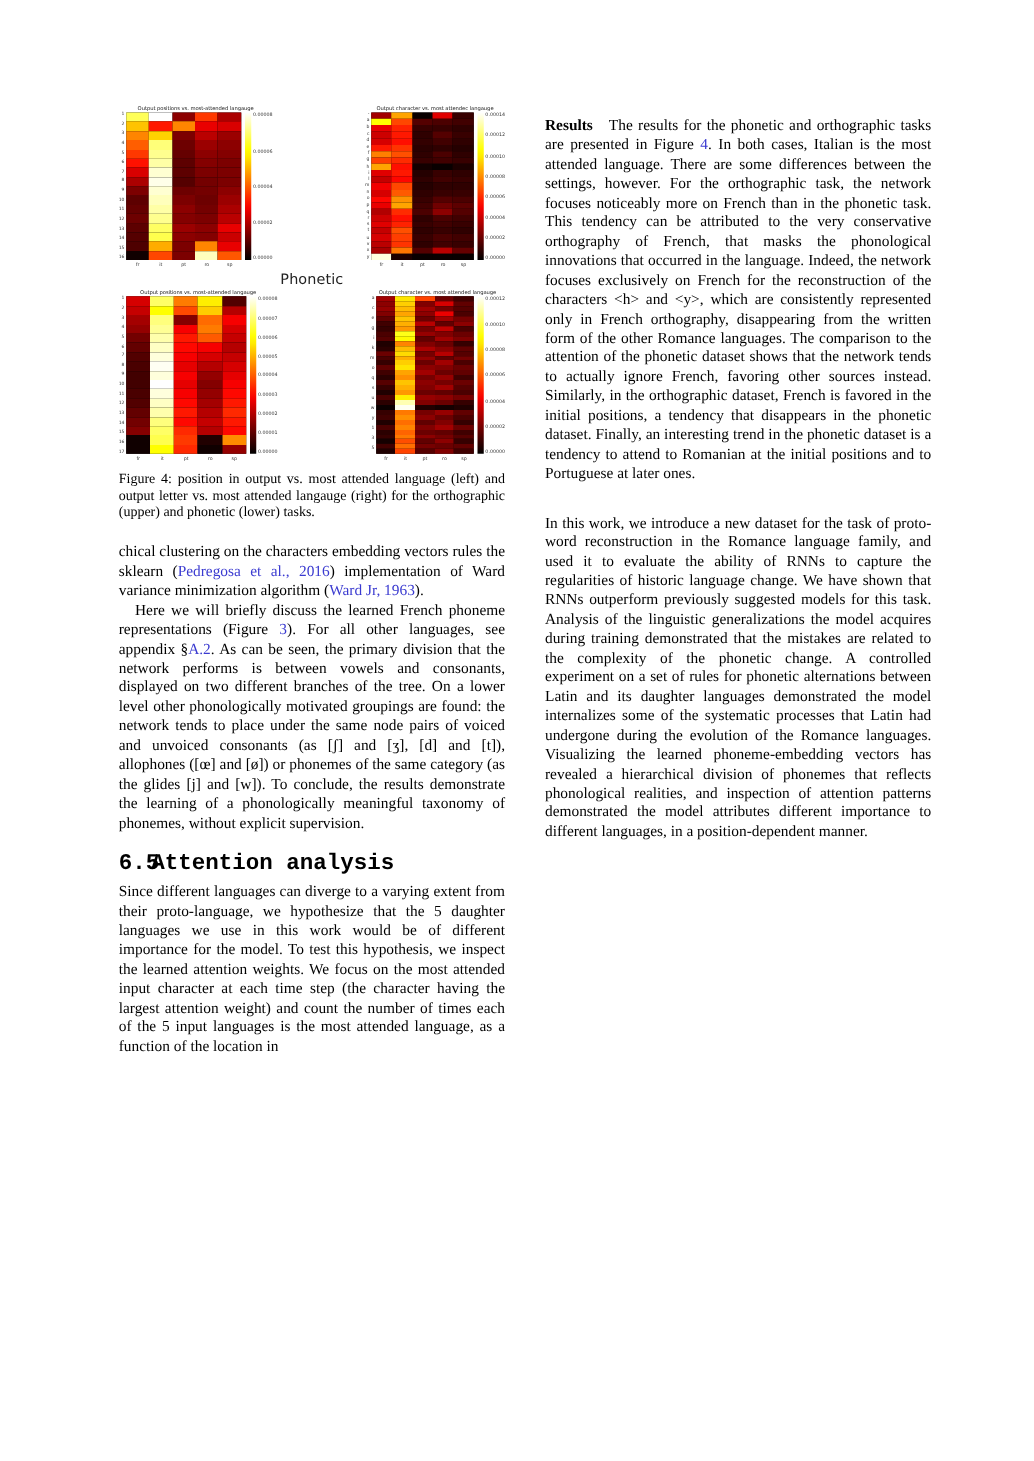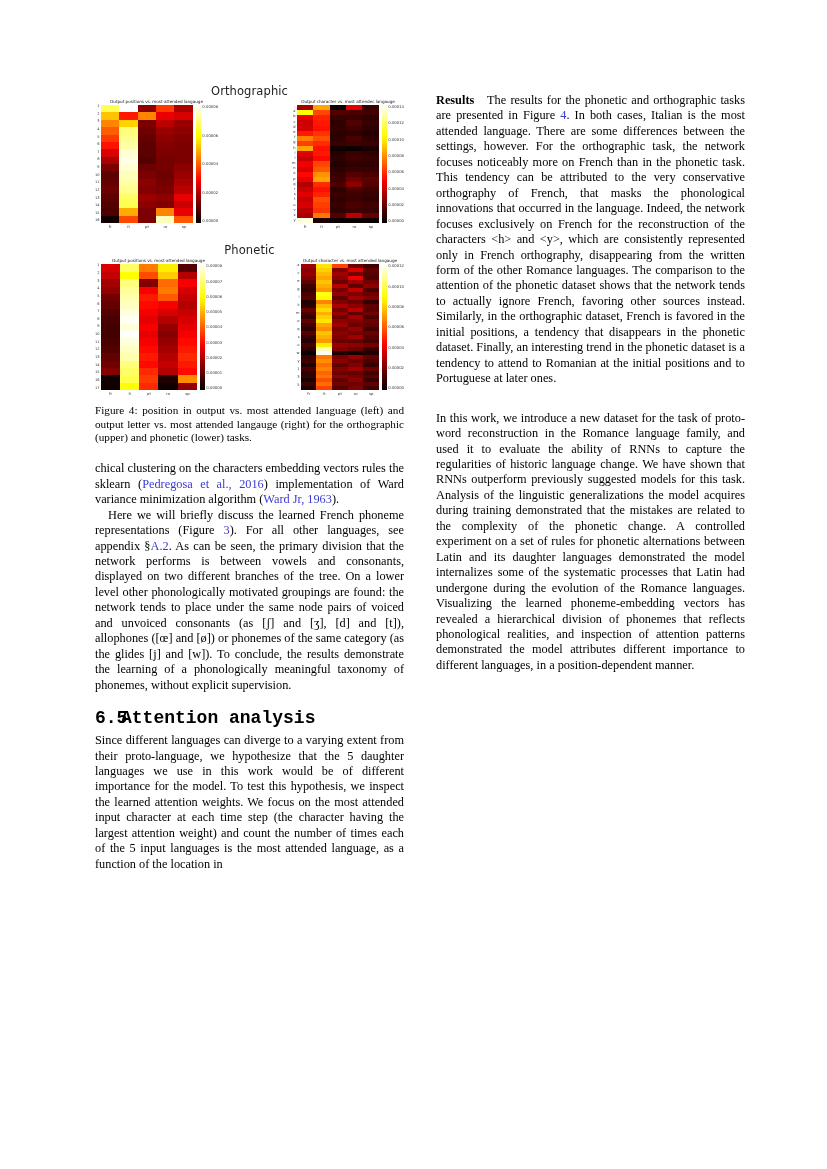--- a/index.html
+++ b/index.html
@@ -121,21 +121,20 @@
 </head>
 <body>
 
 <div class="page">
   <div class="columns">
 
     <div class="col">
 
       <div class="figure">
 
-        <div class="fig-section-title">Orthographic</div>
 
         <div class="panel-row">
           <div class="panel">
             <div class="panel-title">Output positions vs. most-attended langauge</div>
             <div class="plot-wrap">
               <div class="ylabels" id="yl0" style="height: 118px;">
                   <span>1</span>
                   <span>2</span>
                   <span>3</span>
                   <span>4</span>
@@ -416,21 +415,21 @@
             <div class="xlabels" id="xl1" style="width: 82px; margin-left: 5px;">
                 <span>fr</span>
                 <span>it</span>
                 <span>pt</span>
                 <span>ro</span>
                 <span>sp</span>
               </div>
           </div>
         </div>
 
-        <div class="fig-section-title" style="margin-top:15px;">Phonetic</div>
+        <div class="fig-section-title" style="margin-top:3px;">Phonetic</div>
 
         <div class="panel-row">
           <div class="panel">
             <div class="panel-title">Output positions vs. most-attended langauge</div>
             <div class="plot-wrap">
               <div class="ylabels" id="yl2" style="height: 126px;">
                   <span>1</span>
                   <span>2</span>
                   <span>3</span>
                   <span>4</span>

